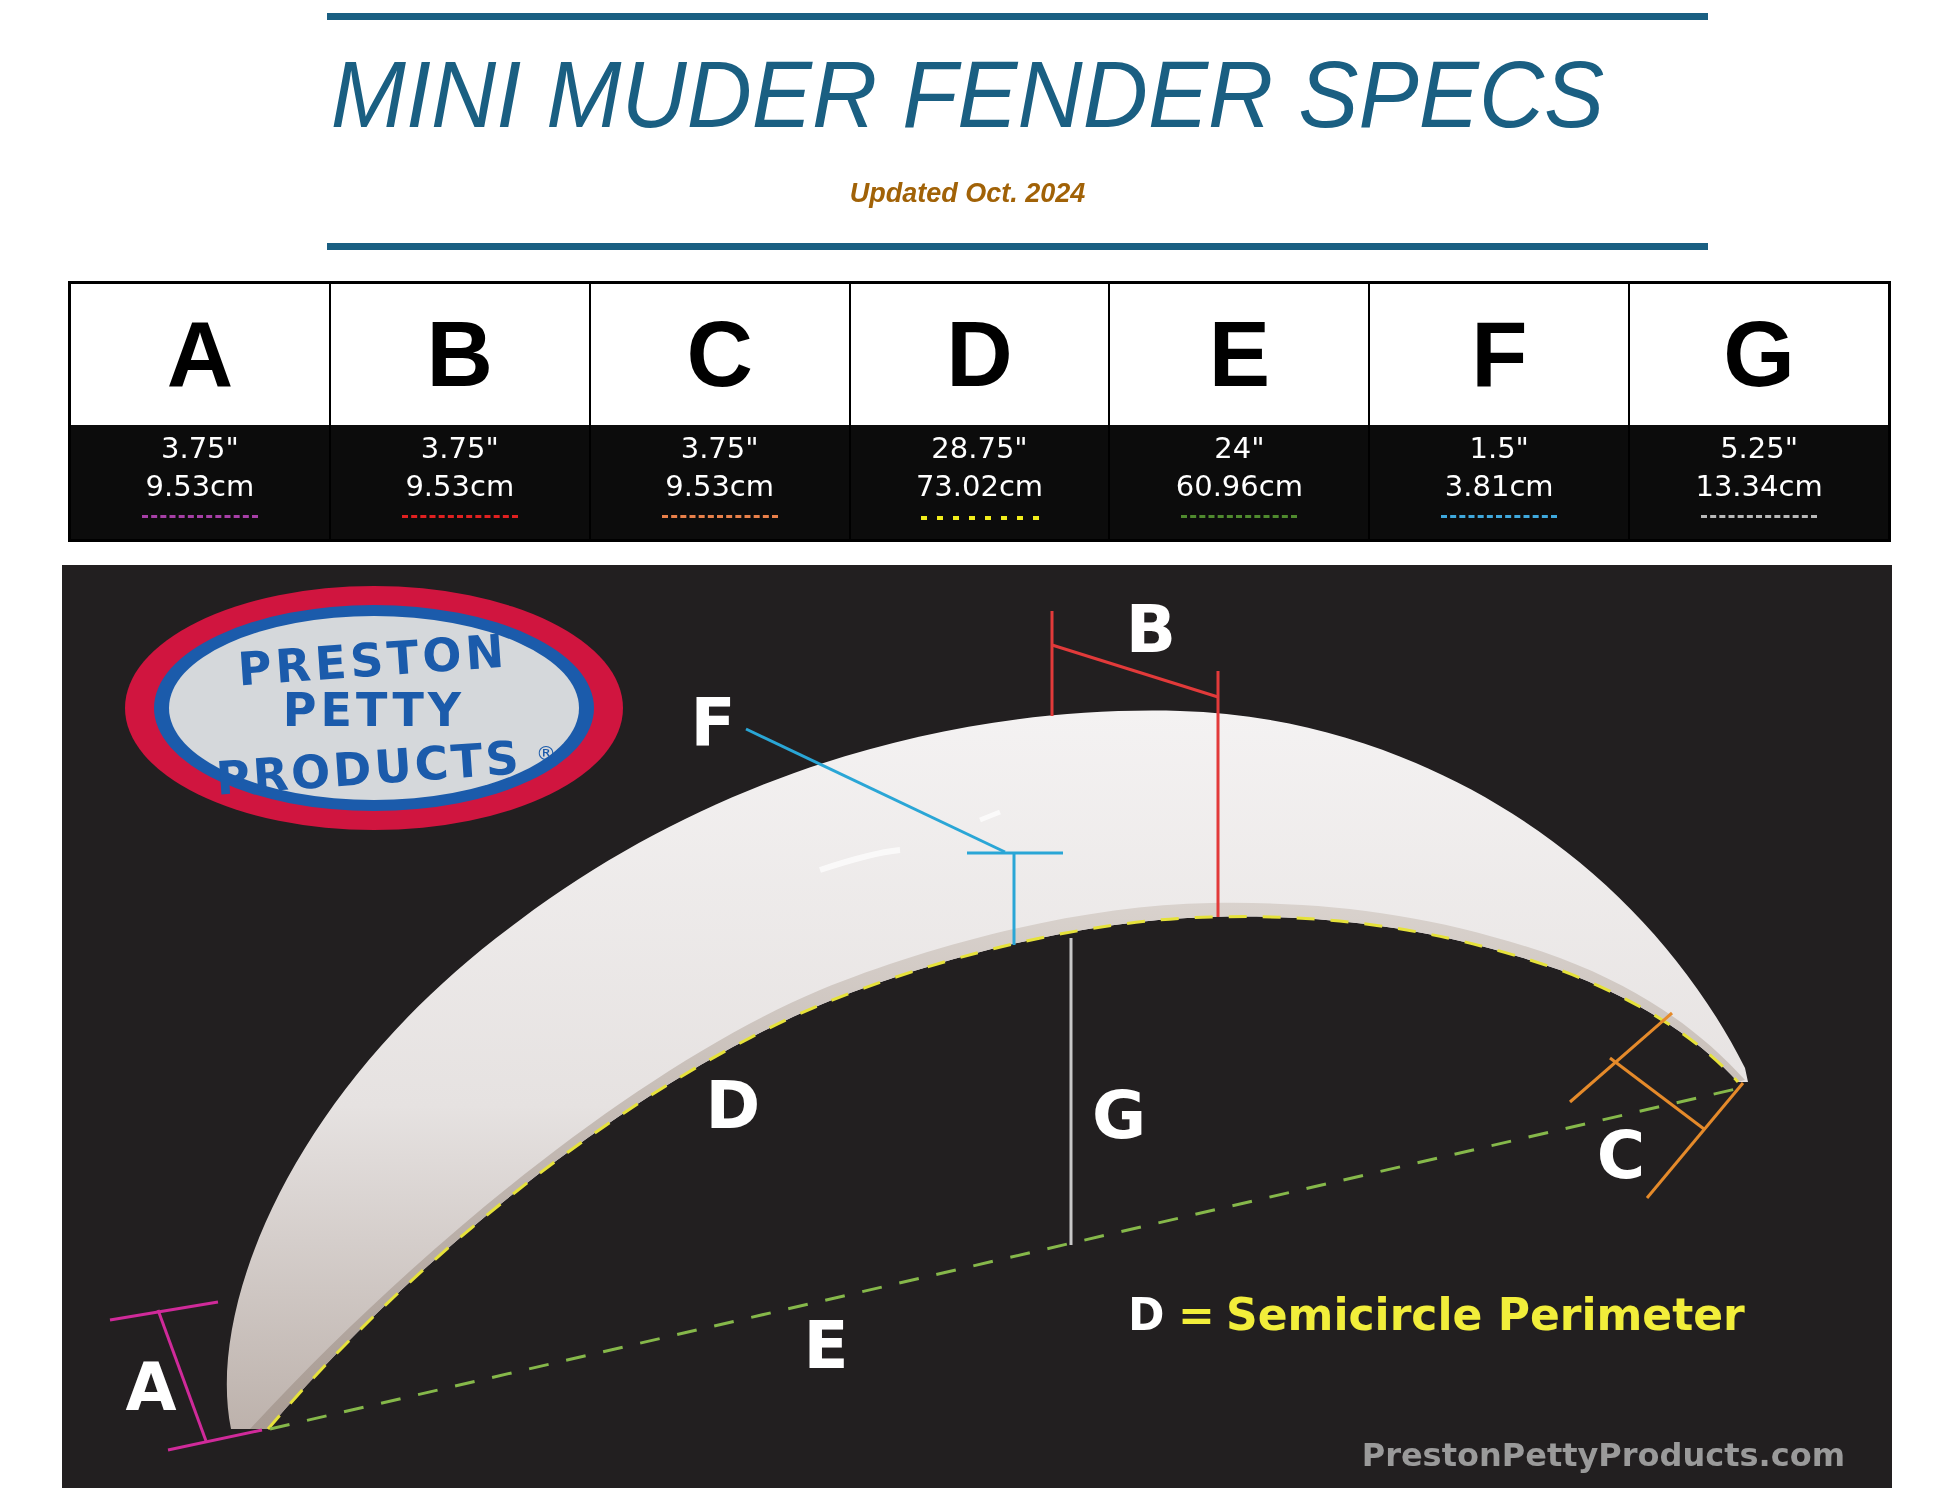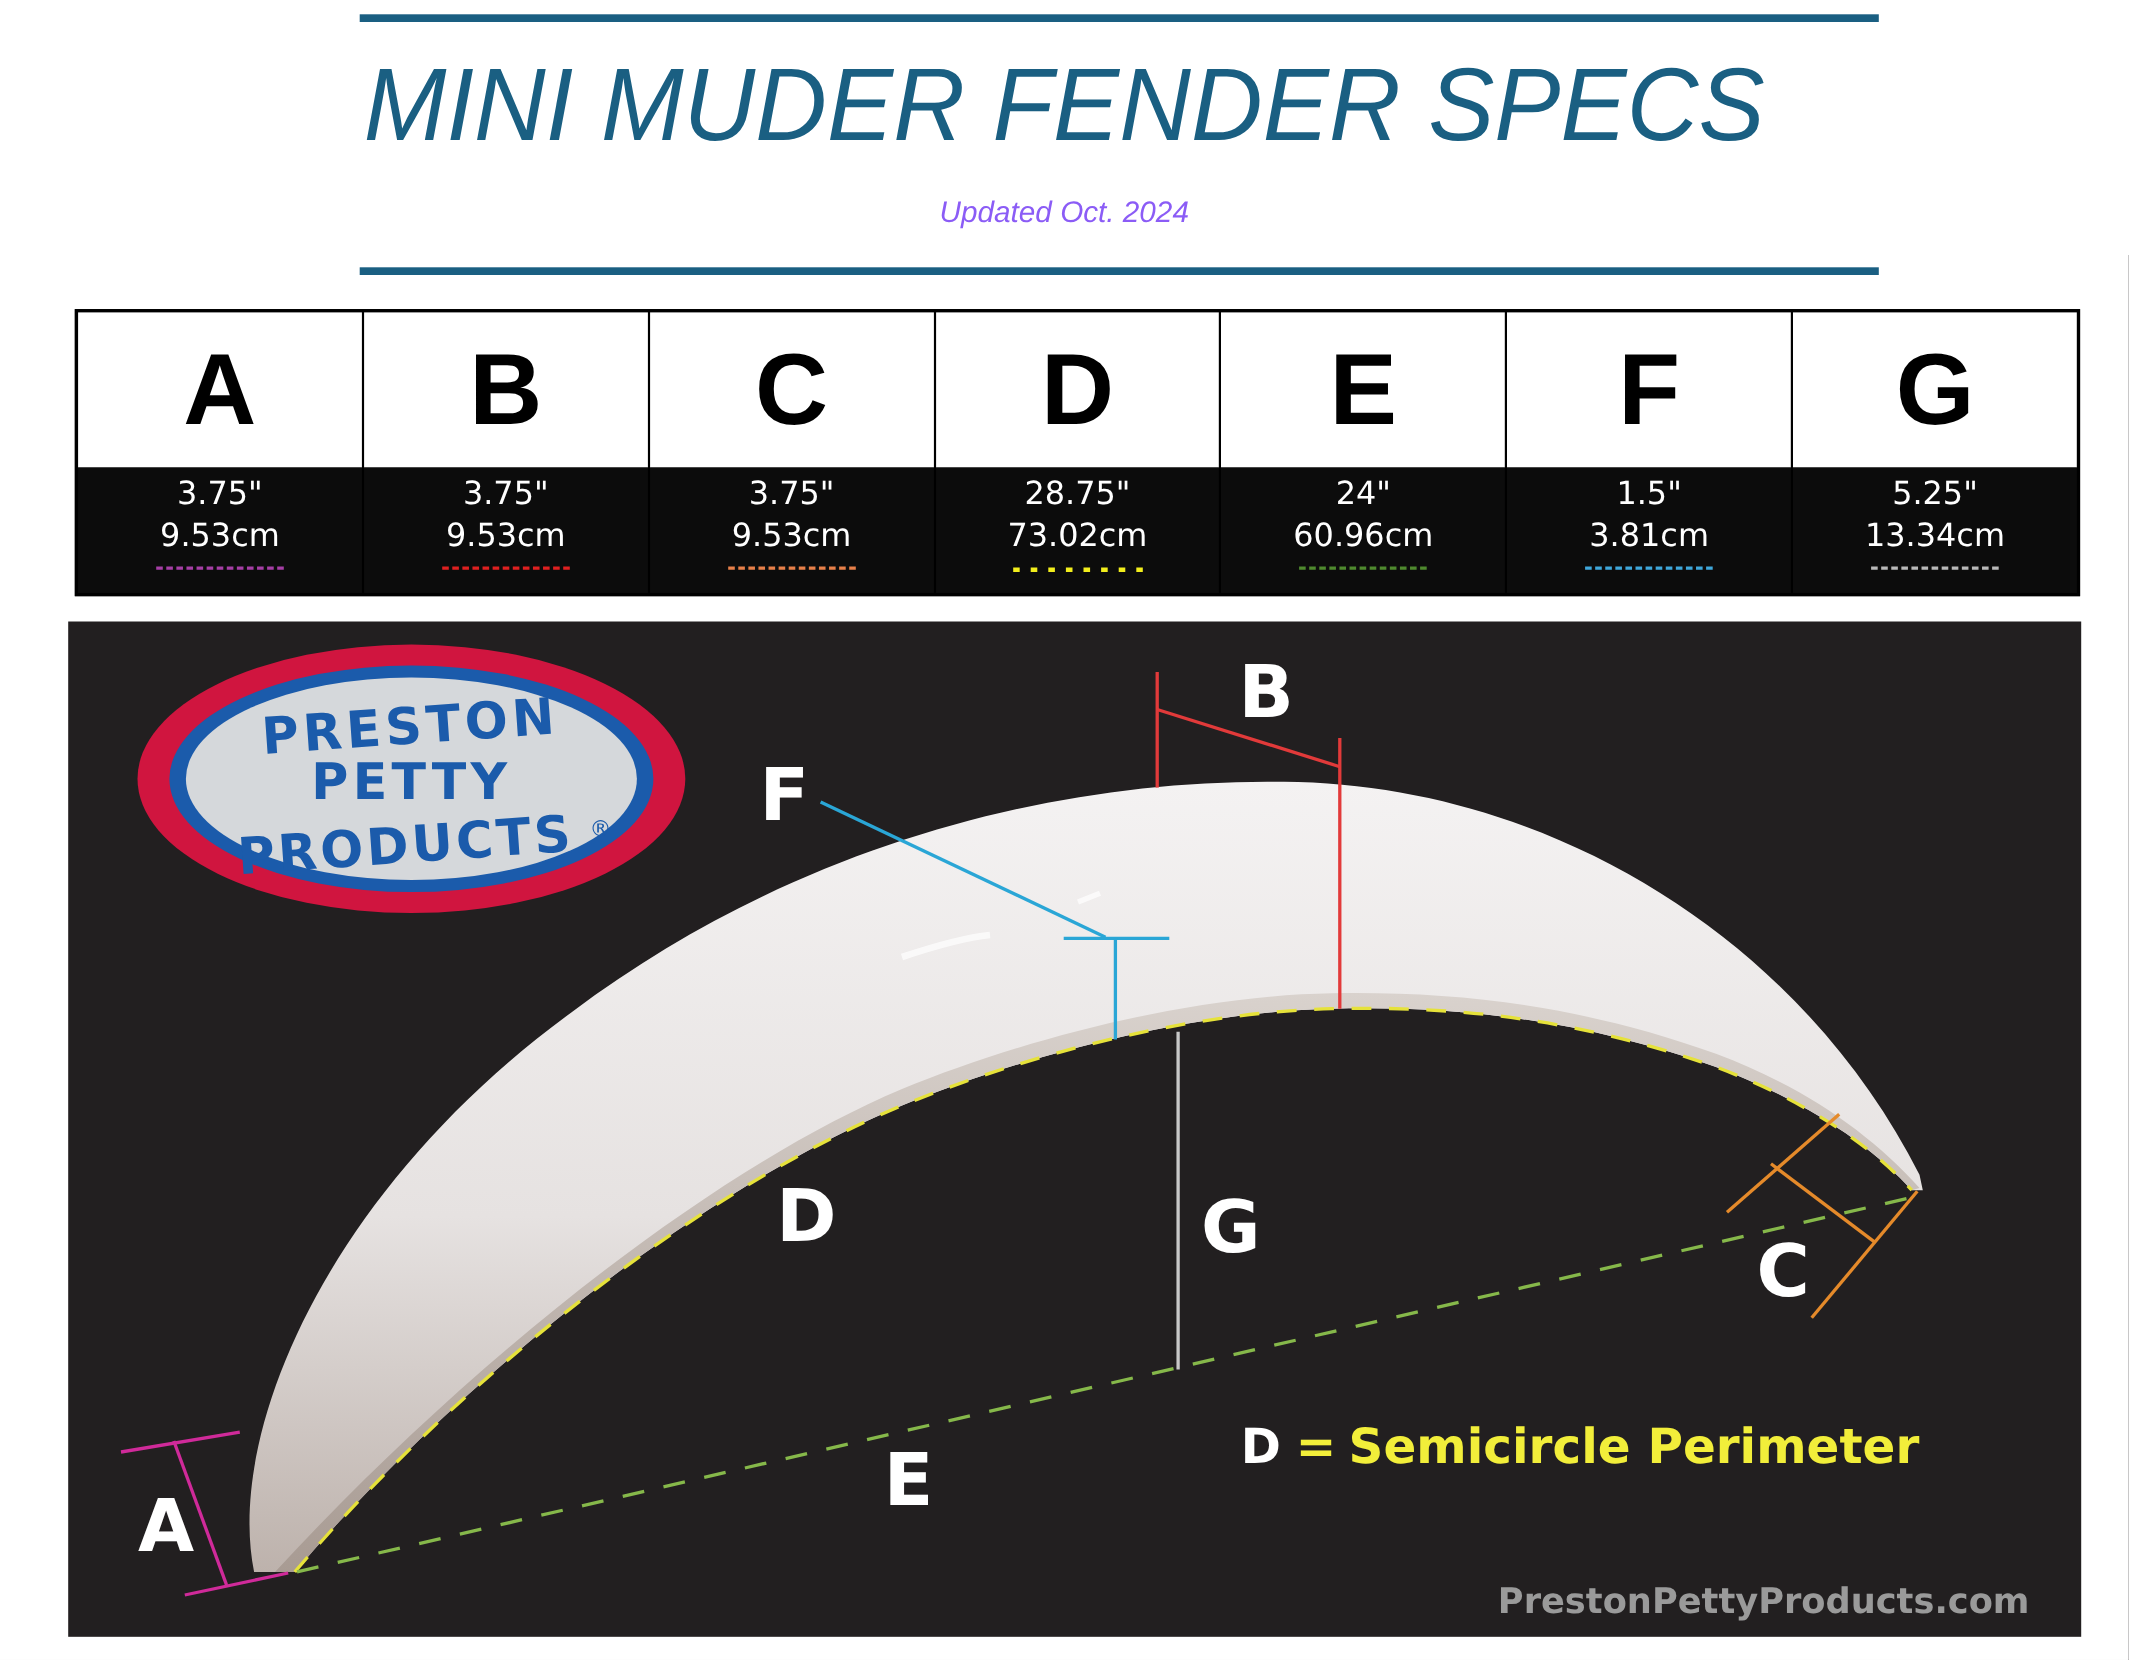--- a/index.html
+++ b/index.html
@@ -15,21 +15,21 @@
   .inch, .cm { font-size: 29px; line-height: 38px; }
   .swatch { margin-top: 10px; width: 116px; height: 0; border-top: 3px dashed; }
   .photo { position: absolute; left: 62px; top: 565px; width: 1830px; height: 923px; background: #221f20; overflow: hidden; }
   .photo svg { position: absolute; left: 0; top: 0; }
 </style>
 </head>
 <body>
 
 <div class="rule" style="top:13px;background:#1a5f82;"></div>
 <div class="title" style="color:#1a5f82;">MINI MUDER FENDER SPECS</div>
-<div class="updated" style="color:#8b5cf6;">Updated Oct. 2024</div>
+<div class="updated" style="color:#a16207;font-weight:bold;">Updated Oct. 2024</div>
 <div class="rule" style="top:243px;background:#1a5f82;"></div>
 
 <div class="specs">
   <div class="col">
     <div class="letter">A</div>
     <div class="vals">
       <div class="inch">3.75"</div>
       <div class="cm">9.53cm</div>
       <div class="swatch" style="border-top-color:#a63fa6;"></div>
     </div>

